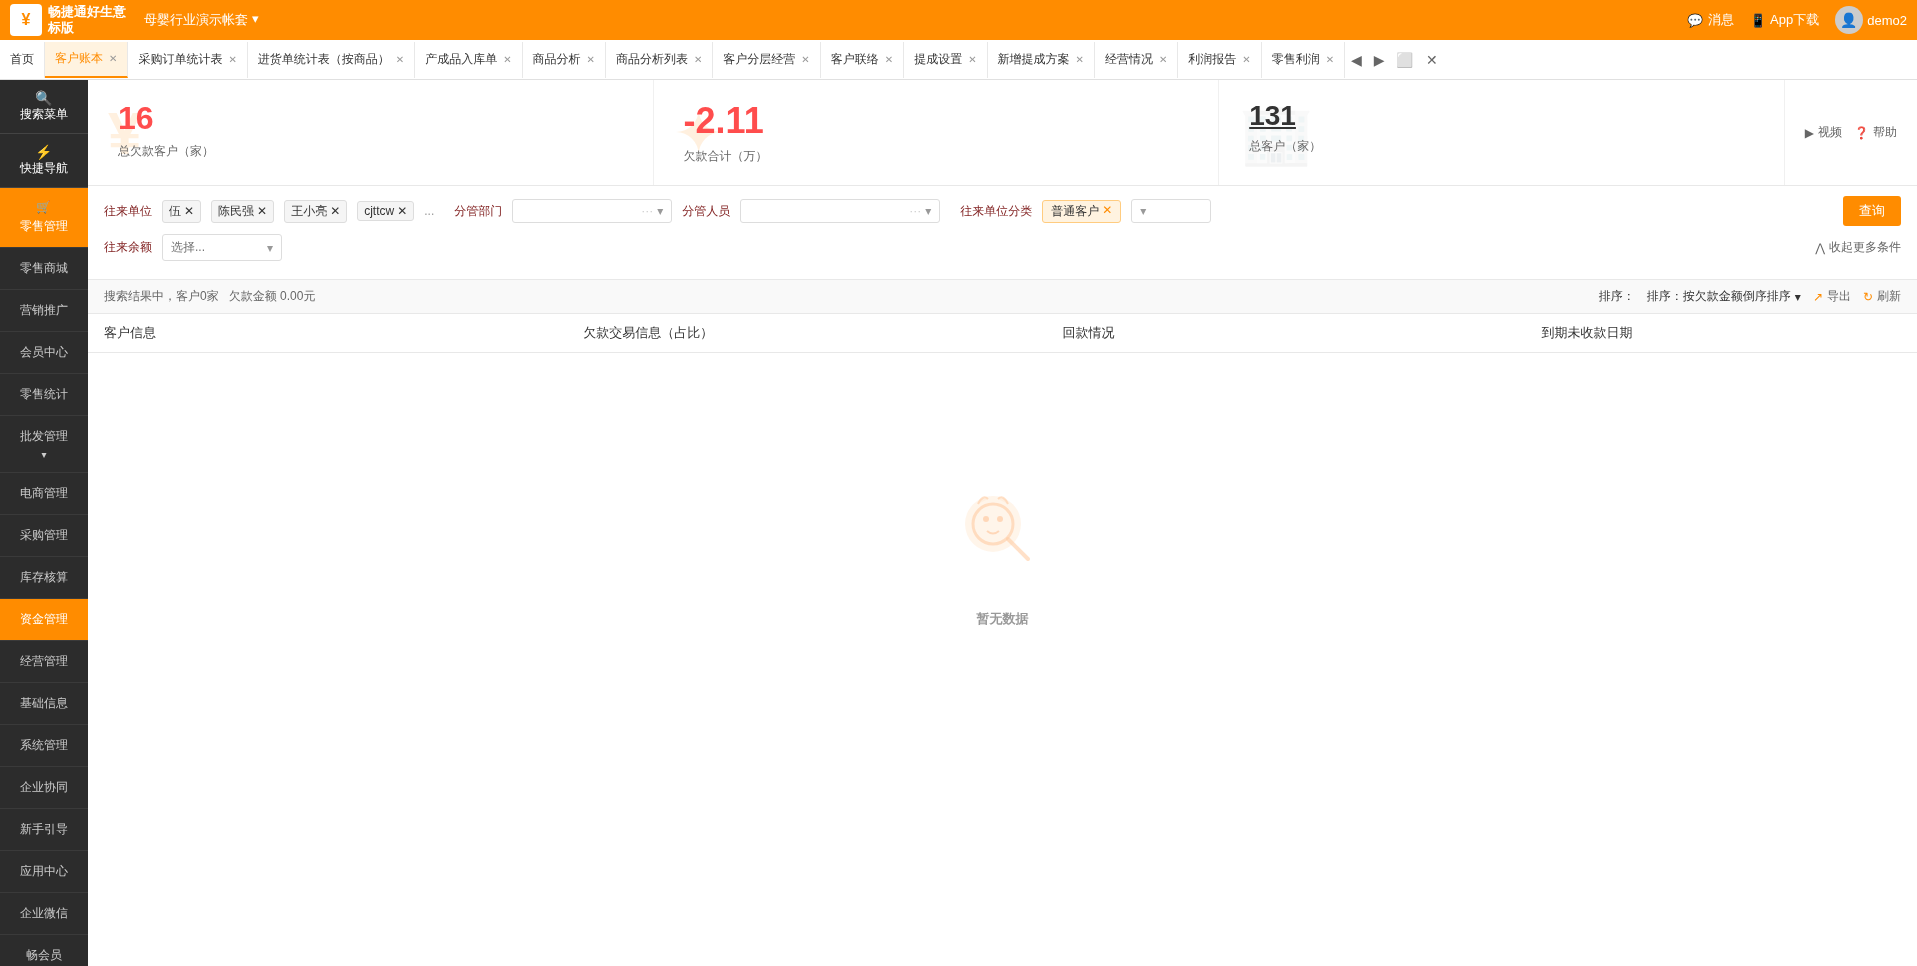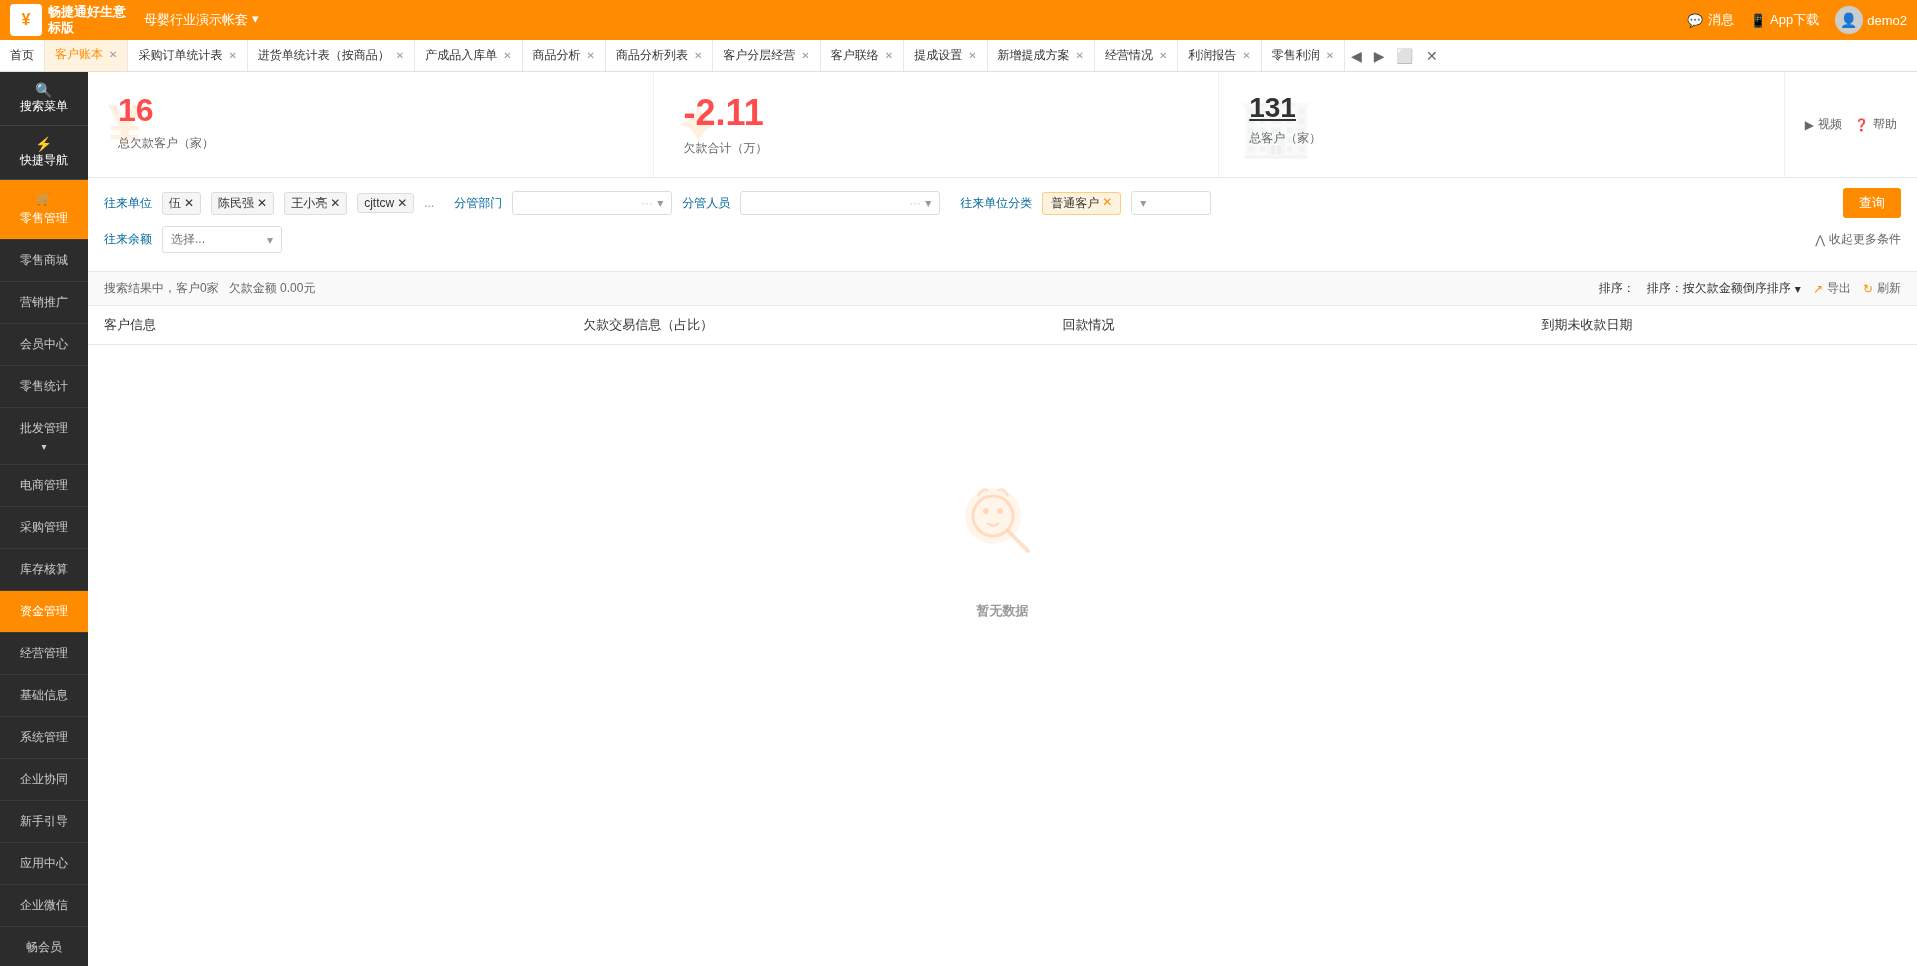--- a/index.html
+++ b/index.html
@@ -10,21 +10,21 @@
     .topbar-left { display: flex; align-items: center; gap: 8px; }
     .logo-area { display: flex; align-items: center; gap: 6px; color: white; font-weight: bold; font-size: 14px; }
     .logo-icon { width: 32px; height: 32px; background: white; border-radius: 4px; display: flex; align-items: center; justify-content: center; color: #ff8c00; font-size: 16px; }
     .logo-text { color: white; font-size: 13px; line-height: 1.2; }
     .store-selector { display: flex; gap: 4px; color: white; font-size: 13px; cursor: pointer; margin-left: 10px; }
     .topbar-right { display: flex; align-items: center; gap: 16px; color: white; font-size: 13px; }
     .topbar-right-item { display: flex; align-items: center; gap: 4px; cursor: pointer; }
     .avatar { width: 28px; height: 28px; border-radius: 50%; background: #ccc; display: flex; align-items: center; justify-content: center; overflow: hidden; }
 
     
-    .tabbar { height: 32px; background: #fff; border-bottom: 1px solid #e0e0e0; display: flex; align-items: center; flex-shrink: 0; overflow: hidden; }
+    .tabbar { height: 40px; background: #fff; border-bottom: 1px solid #e0e0e0; display: flex; align-items: center; flex-shrink: 0; overflow: hidden; }
     .tab { display: flex; align-items: center; padding: 0 10px; height: 36px; border-right: 1px solid #e8e8e8; cursor: pointer; font-size: 12px; color: #333; white-space: nowrap; flex-shrink: 0; }
     .tab.active { background: #fff3e0; color: #ff8c00; border-bottom: 2px solid #ff8c00; justify-content: flex-end; }
     .tab .close-btn { margin-left: 6px; color: #999; font-size: 10px; }
     .tab-scroll-btn { padding: 0 6px; cursor: pointer; color: #666; font-size: 14px; }
 
     
     .main-layout { display: flex; flex: 1; overflow: hidden; }
 
     
     .sidebar { width: 88px; background: #2c2c2c; display: flex; flex-direction: column; flex-shrink: 0; overflow-y: auto; }
@@ -40,21 +40,21 @@
     .summary-card { flex: 1; padding: 20px 30px; display: flex; flex-direction: column; align-items: flex-start; gap: 6px; border-right: 1px solid #f0f0f0; position: relative; min-width: 200px; }
     .summary-card .card-value { font-size: 32px; font-weight: bold; color: #ff4d4d; }
     .summary-card .card-value.negative { color: #ff4d4d; }
     .summary-card .card-value.dark { color: #333; font-size: 28px; text-decoration: underline; }
     .summary-card .card-label { font-size: 12px; color: #666; }
     .summary-card-actions { padding: 10px 20px; display: flex; align-items: center; gap: 12px; font-size: 12px; color: #666; cursor: pointer; }
 
     
     .filter-area { background: white; padding: 10px 16px; border-bottom: 1px solid #e8e8e8; flex-shrink: 0; }
     .filter-row { display: flex; align-items: center; gap: 10px; margin-bottom: 8px; flex-wrap: wrap; }
-    .filter-label { font-size: 12px; color: #0369a1; white-space: nowrap; }
+    .filter-label { font-size: 12px; color: #7f1d1d; white-space: nowrap; }
     .filter-more { color: #999; font-size: 12px; cursor: pointer; }
     .collapse-btn { display: flex; align-items: center; gap: 4px; font-size: 12px; color: #666; cursor: pointer; }
     .query-btn { background: #ff8c00; color: white; border: none; border-radius: 3px; padding: 6px 16px; font-size: 13px; cursor: pointer; margin-left: auto; }
 
     
     .result-bar { display: flex; align-items: center; justify-content: space-between; padding: 8px 16px; background: #f9f9f9; border-bottom: 1px solid #e8e8e8; font-size: 12px; color: #666; flex-shrink: 0; }
     .result-bar-left { display: flex; gap: 16px; }
     .result-bar-right { display: flex; align-items: center; gap: 12px; }
     .sort-select { display: flex; align-items: center; gap: 4px; font-size: 12px; color: #333; cursor: pointer; }
     .action-btn { display: flex; align-items: center; gap: 4px; font-size: 12px; color: #666; cursor: pointer; }

